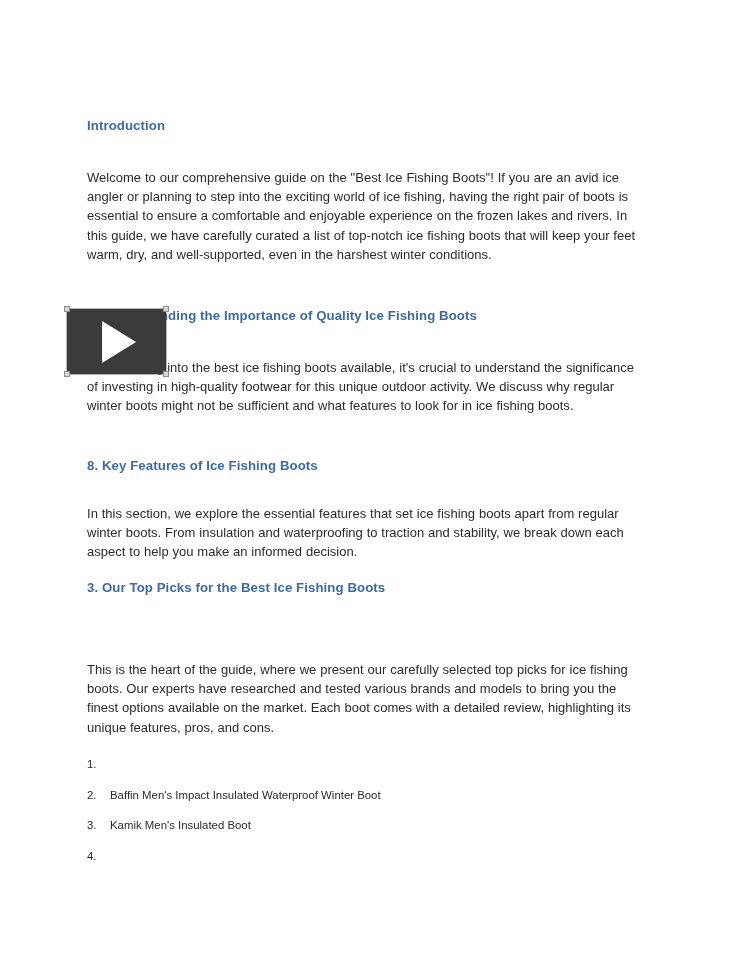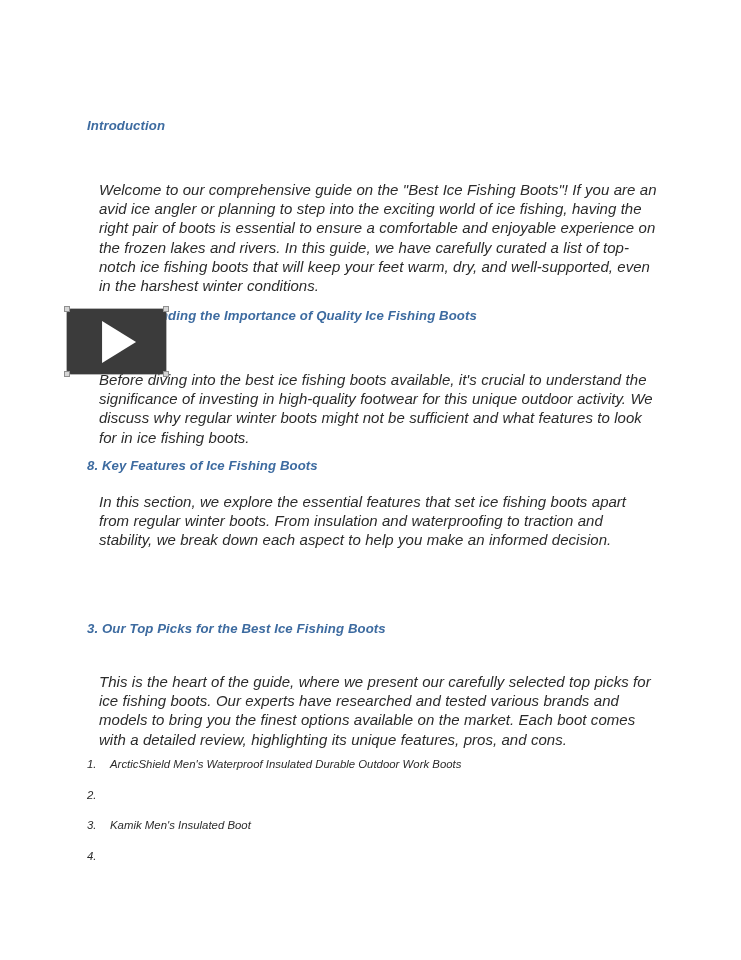--- a/index.html
+++ b/index.html
@@ -34,38 +34,38 @@
     margin: 0;
     font-size: 13.2px;
     font-weight: bold;
     color: #3d6ba0;
     letter-spacing: 0.1px;
     line-height: 16px;
     white-space: nowrap;
   }
 
   p.body-par {
-    margin: 12px;
-    font-size: 15px;
+    margin: 0;
+    font-size: 13px;
     color: #2b2b2b;
     line-height: 19.2px;
     text-align: left;
     letter-spacing: 0.02px;
     word-spacing: 0.2px;
   }
 
   
-  .blk { position: absolute; left: 0; font-style: italic; }
+  .blk { position: absolute; left: 0; }
   #h-intro      { top: 118px; }
   #p-intro      { top: 168px; width: 562px; }
   #h-sec1       { top: 308px; }
   #p-sec1       { top: 358px; width: 560px; }
   #h-sec2       { top: 458px; }
-  #p-sec2       { top: 480px; width: 545px; }
-  #h-sec3       { top: 621px; }
+  #p-sec2       { top: 504px; width: 545px; }
+  #h-sec3       { top: 580px; }
   #p-sec3       { top: 660px; width: 562px; }
   #boot-list    { top: 757px; width: 562px; }
 
   
   ol.boot-list {
     margin: 0;
     padding: 0;
     list-style: none;
   }
   ol.boot-list li {
@@ -148,24 +148,24 @@
     <p class="body-par blk" id="p-sec2">In this section, we explore the essential features that set ice fishing boots apart from regular winter boots. From insulation and waterproofing to traction and stability, we break down each aspect to help you make an informed decision.</p>
 
     <h2 class="section-heading blk" id="h-sec3">3. Our Top Picks for the Best Ice Fishing Boots</h2>
 
     <p class="body-par blk" id="p-sec3">This is the heart of the guide, where we present our carefully selected top picks for ice fishing boots. Our experts have researched and tested various brands and models to bring you the finest options available on the market. Each boot comes with a detailed review, highlighting its unique features, pros, and cons.</p>
 
     <div class="blk" id="boot-list">
       <ol class="boot-list">
         <li>
           <span class="num">1.</span>
-          <span class="txt">ArcticShield Men's Waterproof Insulated Durable Outdoor Work Boots</span>
         </li>
         <li>
           <span class="num">2.</span>
+          <span class="txt">Baffin Men's Impact Insulated Waterproof Winter Boot</span>
         </li>
         <li>
           <span class="num">3.</span>
           <span class="txt">Kamik Men's Insulated Boot</span>
         </li>
         <li>
           <span class="num">4.</span>
         </li>
       </ol>
     </div>

